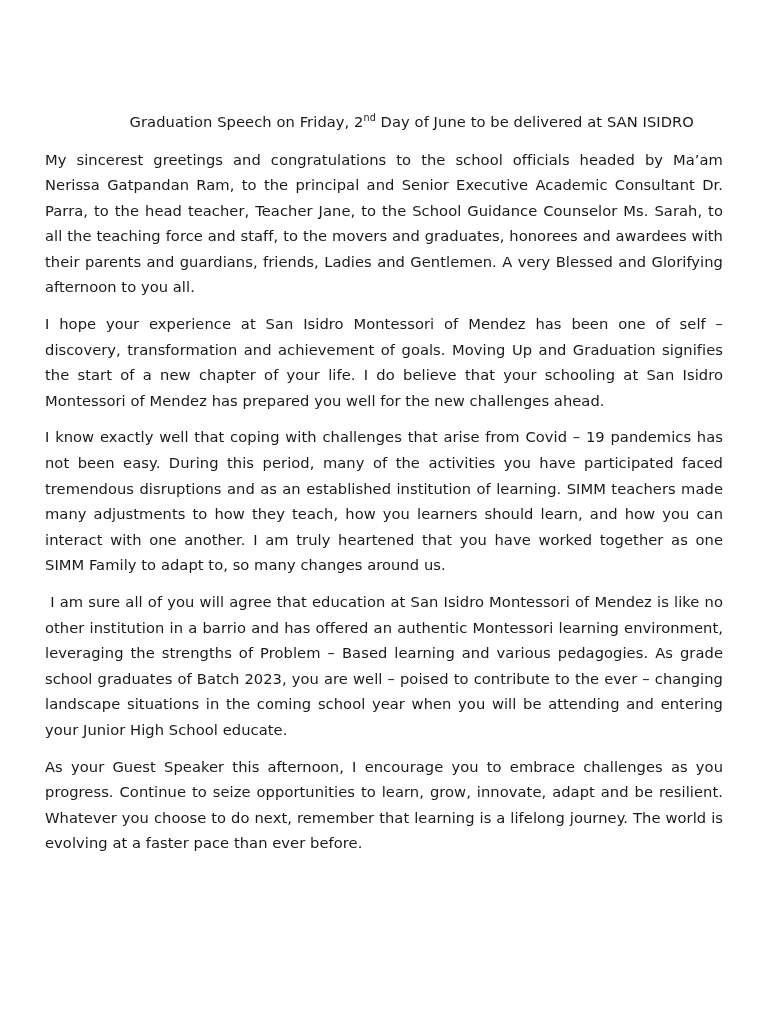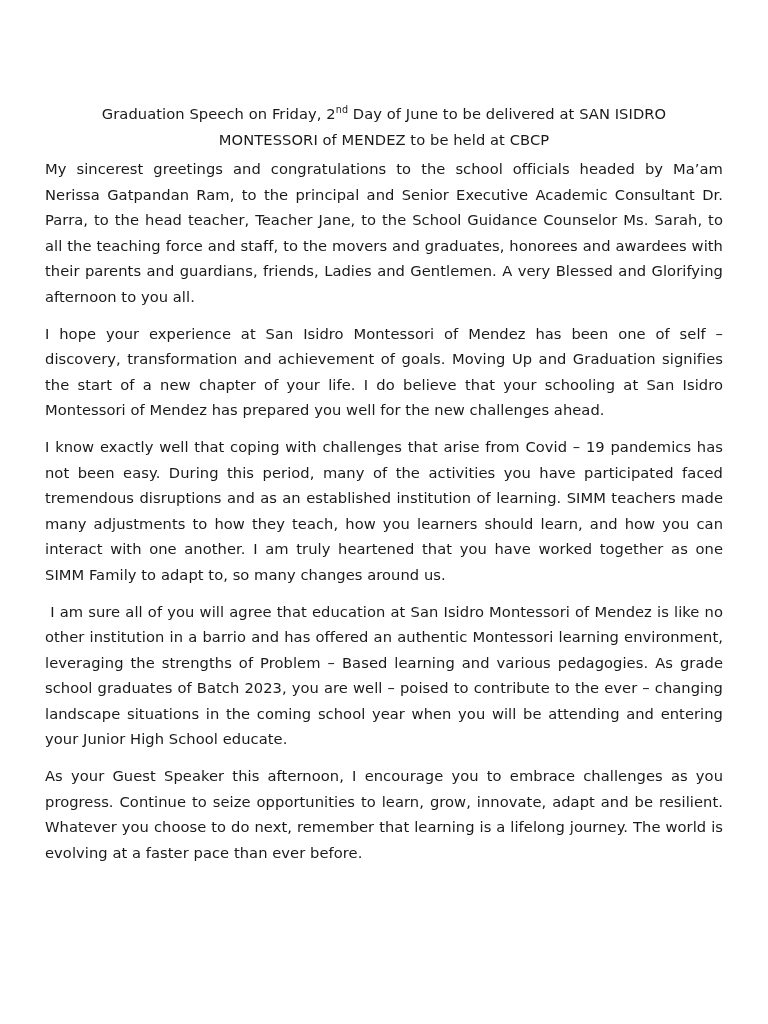--- a/index.html
+++ b/index.html
@@ -27,22 +27,22 @@
 
   .doc-body {
     position: absolute;
     left: 45px;
     top: 0;
     width: 678px;
   }
 
   .title-block {
     padding-top: 97px;
-    text-align: center;
-    margin: 4px auto;
+    text-align: right;
+    margin: 12px auto;
     width: 620px;
   }
 
   .title-line {
     font-size: 14.7px;
     line-height: 25.5px;
     color: #1a1a1a;
     font-weight: normal;
     letter-spacing: 0.005em;
     white-space: nowrap;
@@ -85,21 +85,20 @@
 </style>
 </head>
 <body>
 
 <div class="page">
 
   <div class="doc-body">
 
     <div class="title-block">
       <div class="title-line"><span>Graduation Speech on Friday, 2</span><sup>nd</sup><span> Day of June to be delivered at SAN ISIDRO</span></div>
-      <div class="title-line">MONTESSORI of MENDEZ to be held at CBCP</div>
     </div>
 
     <div class="body-block">
       <p class="para">My sincerest greetings and congratulations to the school officials headed by Ma’am Nerissa Gatpandan Ram, to the principal and Senior Executive Academic Consultant Dr. Parra, to the head teacher, Teacher Jane, to the School Guidance Counselor Ms. Sarah, to all the teaching force and staff, to the movers and graduates, honorees and awardees with their parents and guardians, friends, Ladies and Gentlemen. A very Blessed and Glorifying afternoon to you all.</p>
       <p class="para">I hope your experience at San Isidro Montessori of Mendez has been one of self – discovery, transformation and achievement of goals. Moving Up and Graduation signifies the start of a new chapter of your life. I do believe that your schooling at San Isidro Montessori of Mendez has prepared you well for the new challenges ahead.</p>
       <p class="para">I know exactly well that coping with challenges that arise from Covid – 19 pandemics has not been easy. During this period, many of the activities you have participated faced tremendous disruptions and as an established institution of learning. SIMM teachers made many adjustments to how they teach, how you learners should learn, and how you can interact with one another. I am truly heartened that you have worked together as one SIMM Family to adapt to, so many changes around us.</p>
       <p class="para"> I am sure all of you will agree that education at San Isidro Montessori of Mendez is like no other institution in a barrio and has offered an authentic Montessori learning environment, leveraging the strengths of Problem – Based learning and various pedagogies. As grade school graduates of Batch 2023, you are well – poised to contribute to the ever – changing landscape situations in the coming school year when you will be attending and entering your Junior High School educate.</p>
       <p class="para">As your Guest Speaker this afternoon, I encourage you to embrace challenges as you progress. Continue to seize opportunities to learn, grow, innovate, adapt and be resilient. Whatever you choose to do next, remember that learning is a lifelong journey. The world is evolving at a faster pace than ever before.</p>
     </div>
 

